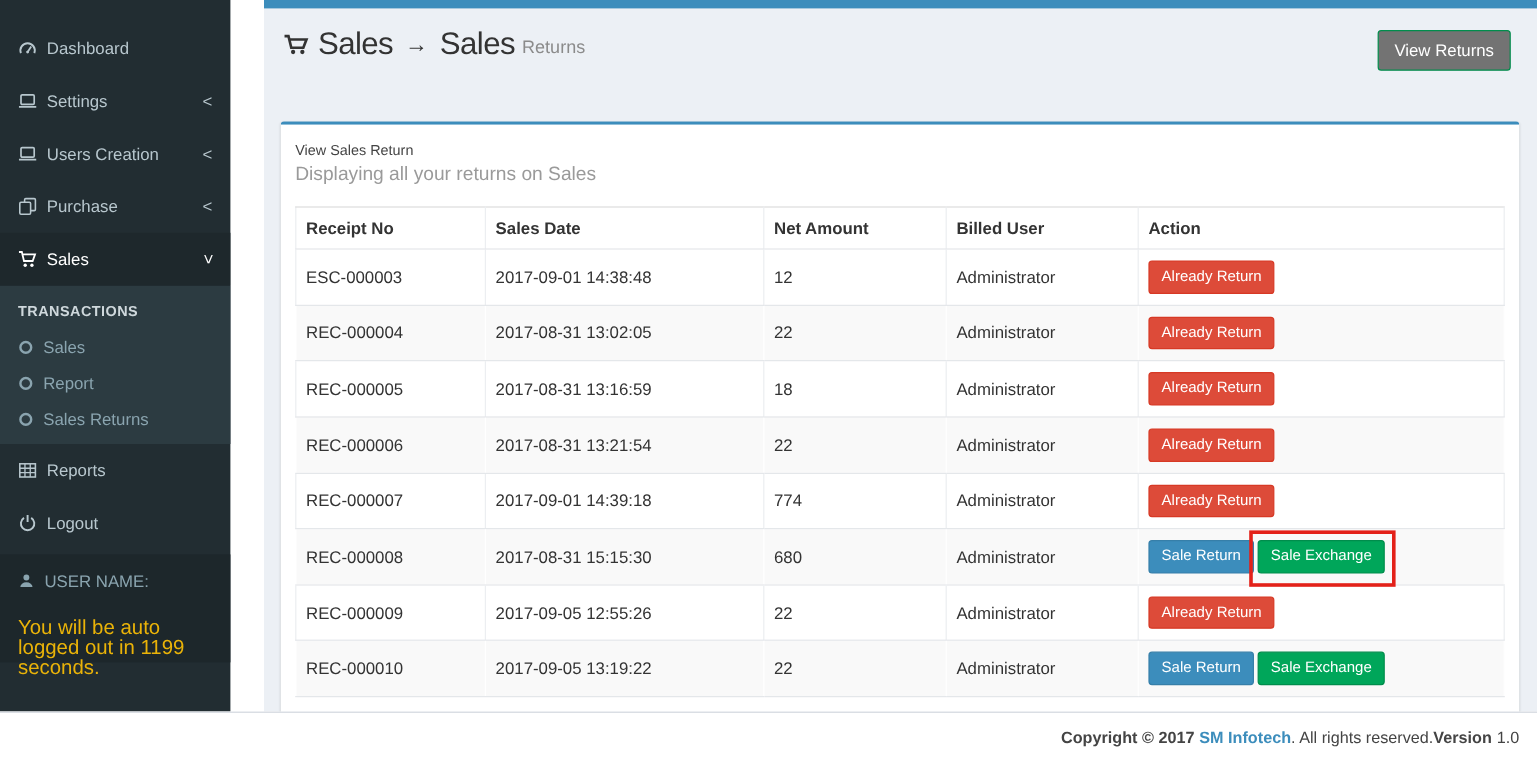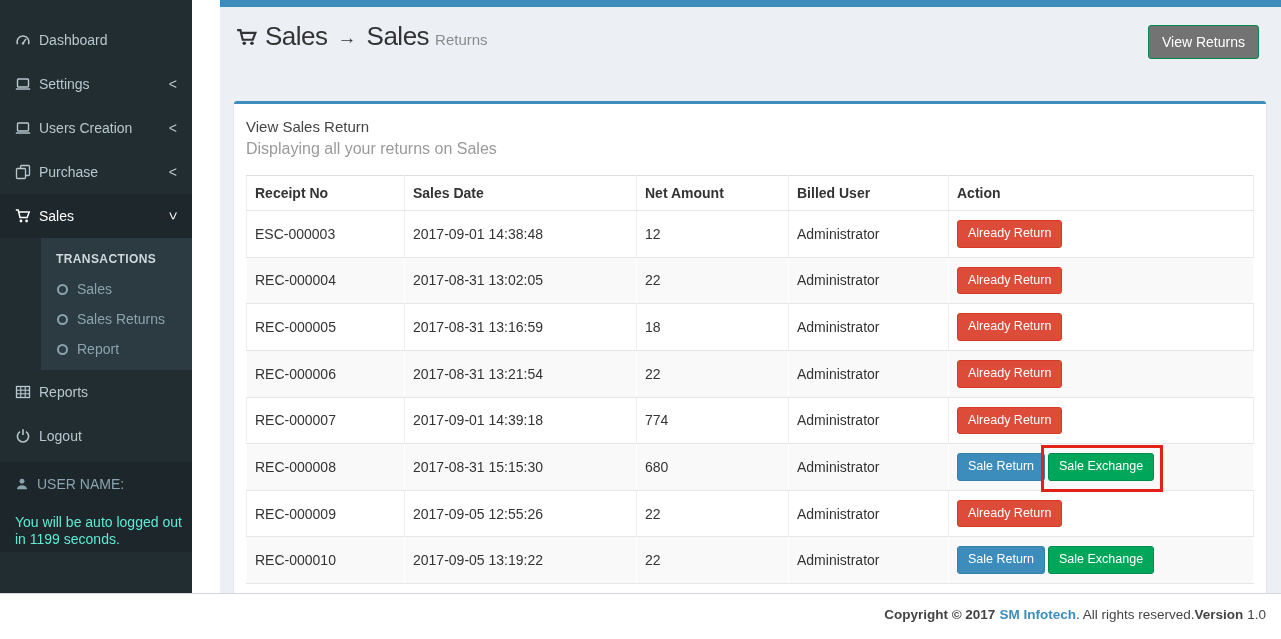--- a/index.html
+++ b/index.html
@@ -19,36 +19,36 @@
   .nav-item {
     height:44px; display:flex; align-items:center;
     padding:0 15px; font-size:14px; cursor:pointer; position:relative;
   }
   .nav-item .icon { width:24px; display:inline-flex; align-items:center; }
   .nav-item .chev { margin-left:auto; font-size:14px; color:#b8c7ce; }
   .nav-item.active { background:#1e282c; color:#ffffff; }
   .nav-item.active .chev { color:#fff; }
   .chev-down { display:inline-block; transform:rotate(-90deg); }
 
-  .treeview { background:#2c3b41; padding:4px 0 6px 0;margin-left:41px; }
+  .treeview { background:#2c3b41; padding:4px 0 6px 0; }
   .tree-header {
     padding:10px 15px 8px 15px; font-size:12px; font-weight:bold;
     letter-spacing:.4px; color:#cfd8dc;
   }
   .tree-item {
     height:30px; display:flex; align-items:center; gap:9px;
     padding:0 15px 0 16px; font-size:14px; color:#8aa4af; cursor:pointer;
   }
   .ring { width:11px; height:11px; border:2px solid #8aa4af; border-radius:50%; display:inline-block; }
 
   .user-panel {
     margin-top:4px; background:#1d272b; padding:14px 15px 16px 15px; height:90px;
   }
   .user-line { display:flex; align-items:center; gap:8px; font-size:14px; color:#8aa4af; }
-  .logout-msg { margin-top:22px; font-size:14px; line-height:17px; color:#5eead4; width:170px; }
+  .logout-msg { margin-top:22px; font-size:17px; line-height:17px; color:#eab308; width:170px; }
 
   
   .main {
     position:absolute; left:220px; top:0; width:1061px; height:593px;
     background:#ecf0f5;
   }
   .topbar { height:7px; background:#3c8dbc; }
   .content-header { position:relative; height:62px; padding:14px 22px 0 16px; }
   .bc { display:flex; align-items:center; }
   .bc .cart-ico { margin-right:7px; display:inline-flex; }
@@ -61,21 +61,21 @@
     font-size:14px; padding:8px 13px; border-radius:3px; cursor:pointer;
     font-family:"Liberation Sans", sans-serif;
   }
 
   .panel {
     margin:32px 15px 0 14px; background:#fff;
     border-top:3px solid #3c8dbc; border-radius:3px 3px 0 0;
     box-shadow:0 1px 2px rgba(0,0,0,.12);
     padding:12px 12px 16px 12px;
   }
-  .panel-title { font-size:15px; color:#444; margin:2px 0 5px 0; font-weight:400; }
+  .panel-title { font-size:12px; color:#444; margin:2px 0 5px 0; font-weight:400; }
   .panel-sub { font-size:16px; color:#9a9a9a; }
 
   table.sales { border-collapse:collapse; width:100%; margin-top:17px; }
   table.sales th, table.sales td {
     border:1px solid #eceef1; border-bottom:1px solid #e4e7ea;
     padding:9px 8px; font-size:14px; color:#333; text-align:left;
     vertical-align:middle;
   }
   table.sales th { font-weight:bold; border-top:1px solid #ddd; }
   tr.odd td { background:#f9f9f9; border-left-color:#fff; border-right-color:#fff; }
@@ -172,25 +172,25 @@
   </nav>
 
   <div class="treeview">
     <div class="tree-header">TRANSACTIONS</div>
     <div class="tree-item">
       <span class="ring"></span>
       <span>Sales</span>
     </div>
     <div class="tree-item">
       <span class="ring"></span>
-      <span>Sales Returns</span>
+      <span>Report</span>
     </div>
     <div class="tree-item">
       <span class="ring"></span>
-      <span>Report</span>
+      <span>Sales Returns</span>
     </div>
   </div>
 
   <div class="nav-item">
     <span class="icon">
       <svg class="sico" width="16" height="16" viewBox="0 0 16 16">
           <rect x="1.5" y="2.5" width="13" height="11" fill="none" stroke="#b8c7ce" stroke-width="1.3"></rect>
           <line x1="1.5" y1="6.2" x2="14.5" y2="6.2" stroke="#b8c7ce" stroke-width="1.1"></line>
           <line x1="1.5" y1="9.8" x2="14.5" y2="9.8" stroke="#b8c7ce" stroke-width="1.1"></line>
           <line x1="5.8" y1="2.5" x2="5.8" y2="13.5" stroke="#b8c7ce" stroke-width="1.1"></line>

